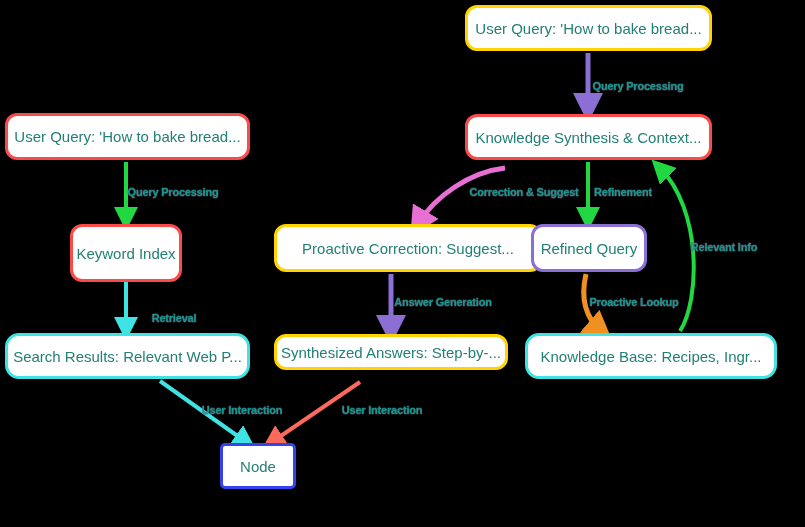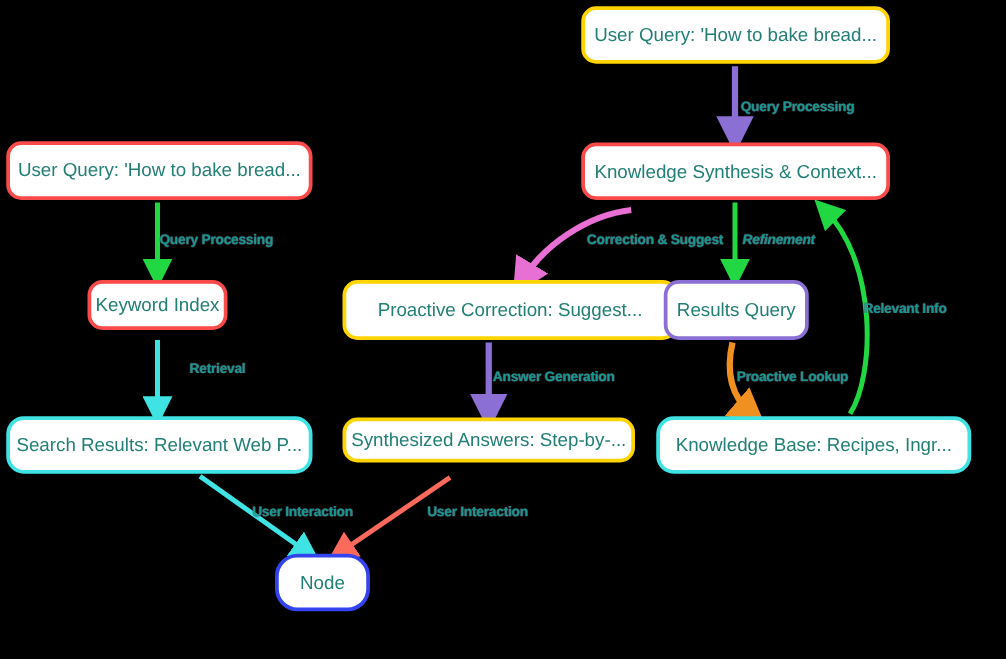--- a/index.html
+++ b/index.html
@@ -105,52 +105,52 @@
   </div>
 
   <div class="node" style="left:5px; top:113px; width:245px; height:47px; border-radius:12px; border-width:3px; border-color:#fb4a4a;">
     <span>User Query: 'How to bake bread...</span>
   </div>
 
   <div class="node" style="left:465px; top:114px; width:247px; height:46px; border-radius:12px; border-width:3px; border-color:#fb4a4a;">
     <span>Knowledge Synthesis &amp;  Context...</span>
   </div>
 
-  <div class="node" style="left:70px; top:224px; width:112px; height:40px; border-radius:12px; border-width:3px; border-color:#fb4a4a;">
+  <div class="node" style="left:70px; top:224px; width:112px; height:58px; border-radius:12px; border-width:3px; border-color:#fb4a4a;">
     <span>Keyword Index</span>
   </div>
 
   <div class="node" style="left:274px; top:224px; width:268px; height:48px; border-radius:12px; border-width:3px; border-color:#ffd400;">
     <span>Proactive Correction:  Suggest...</span>
   </div>
 
   <div class="node" style="left:531px; top:224px; width:116px; height:48px; border-radius:12px; border-width:3px; border-color:#8b6fd4;">
-    <span>Results Query</span>
+    <span>Refined Query</span>
   </div>
 
   <div class="node" style="left:5px; top:333px; width:245px; height:46px; border-radius:14px; border-width:3px; border-color:#3fe3e3;">
     <span>Search Results: Relevant Web P...</span>
   </div>
 
   <div class="node" style="left:274px; top:334px; width:234px; height:36px; border-radius:12px; border-width:3px; border-color:#ffd400;">
     <span>Synthesized Answers:  Step-by-...</span>
   </div>
 
   <div class="node" style="left:525px; top:333px; width:252px; height:46px; border-radius:14px; border-width:3px; border-color:#3fe3e3;">
     <span>Knowledge Base:  Recipes, Ingr...</span>
   </div>
 
-  <div class="node" style="left:220px; top:443px; width:76px; height:46px; border-radius:18px; border-width:3px; border-color:#3344ee;">
+  <div class="node" style="left:220px; top:443px; width:76px; height:46px; border-radius:5px; border-width:3px; border-color:#3344ee;">
     <span>Node</span>
   </div>
 
   <div class="edge-label" style="left:638px; top:86px;">Query Processing</div>
   <div class="edge-label" style="left:173px; top:192px;">Query Processing</div>
   <div class="edge-label" style="left:524px; top:192px;">Correction &amp; Suggest</div>
-  <div class="edge-label" style="left:623px; top:192px;font-style:italic;">Refinement</div>
-  <div class="edge-label" style="left:151px; top:295px;padding-left:46px;">Retrieval</div>
+  <div class="edge-label" style="left:623px; top:192px;">Refinement</div>
+  <div class="edge-label" style="left:151px; top:318px;padding-left:46px;">Retrieval</div>
   <div class="edge-label" style="left:443px; top:302px;">Answer Generation</div>
   <div class="edge-label" style="left:634px; top:302px;">Proactive Lookup</div>
   <div class="edge-label" style="left:724px; top:247px;">Relevant Info</div>
   <div class="edge-label" style="left:242px; top:410px;">User Interaction</div>
   <div class="edge-label" style="left:382px; top:410px;">User Interaction</div>
 
 </div>
 
 </body></html>

